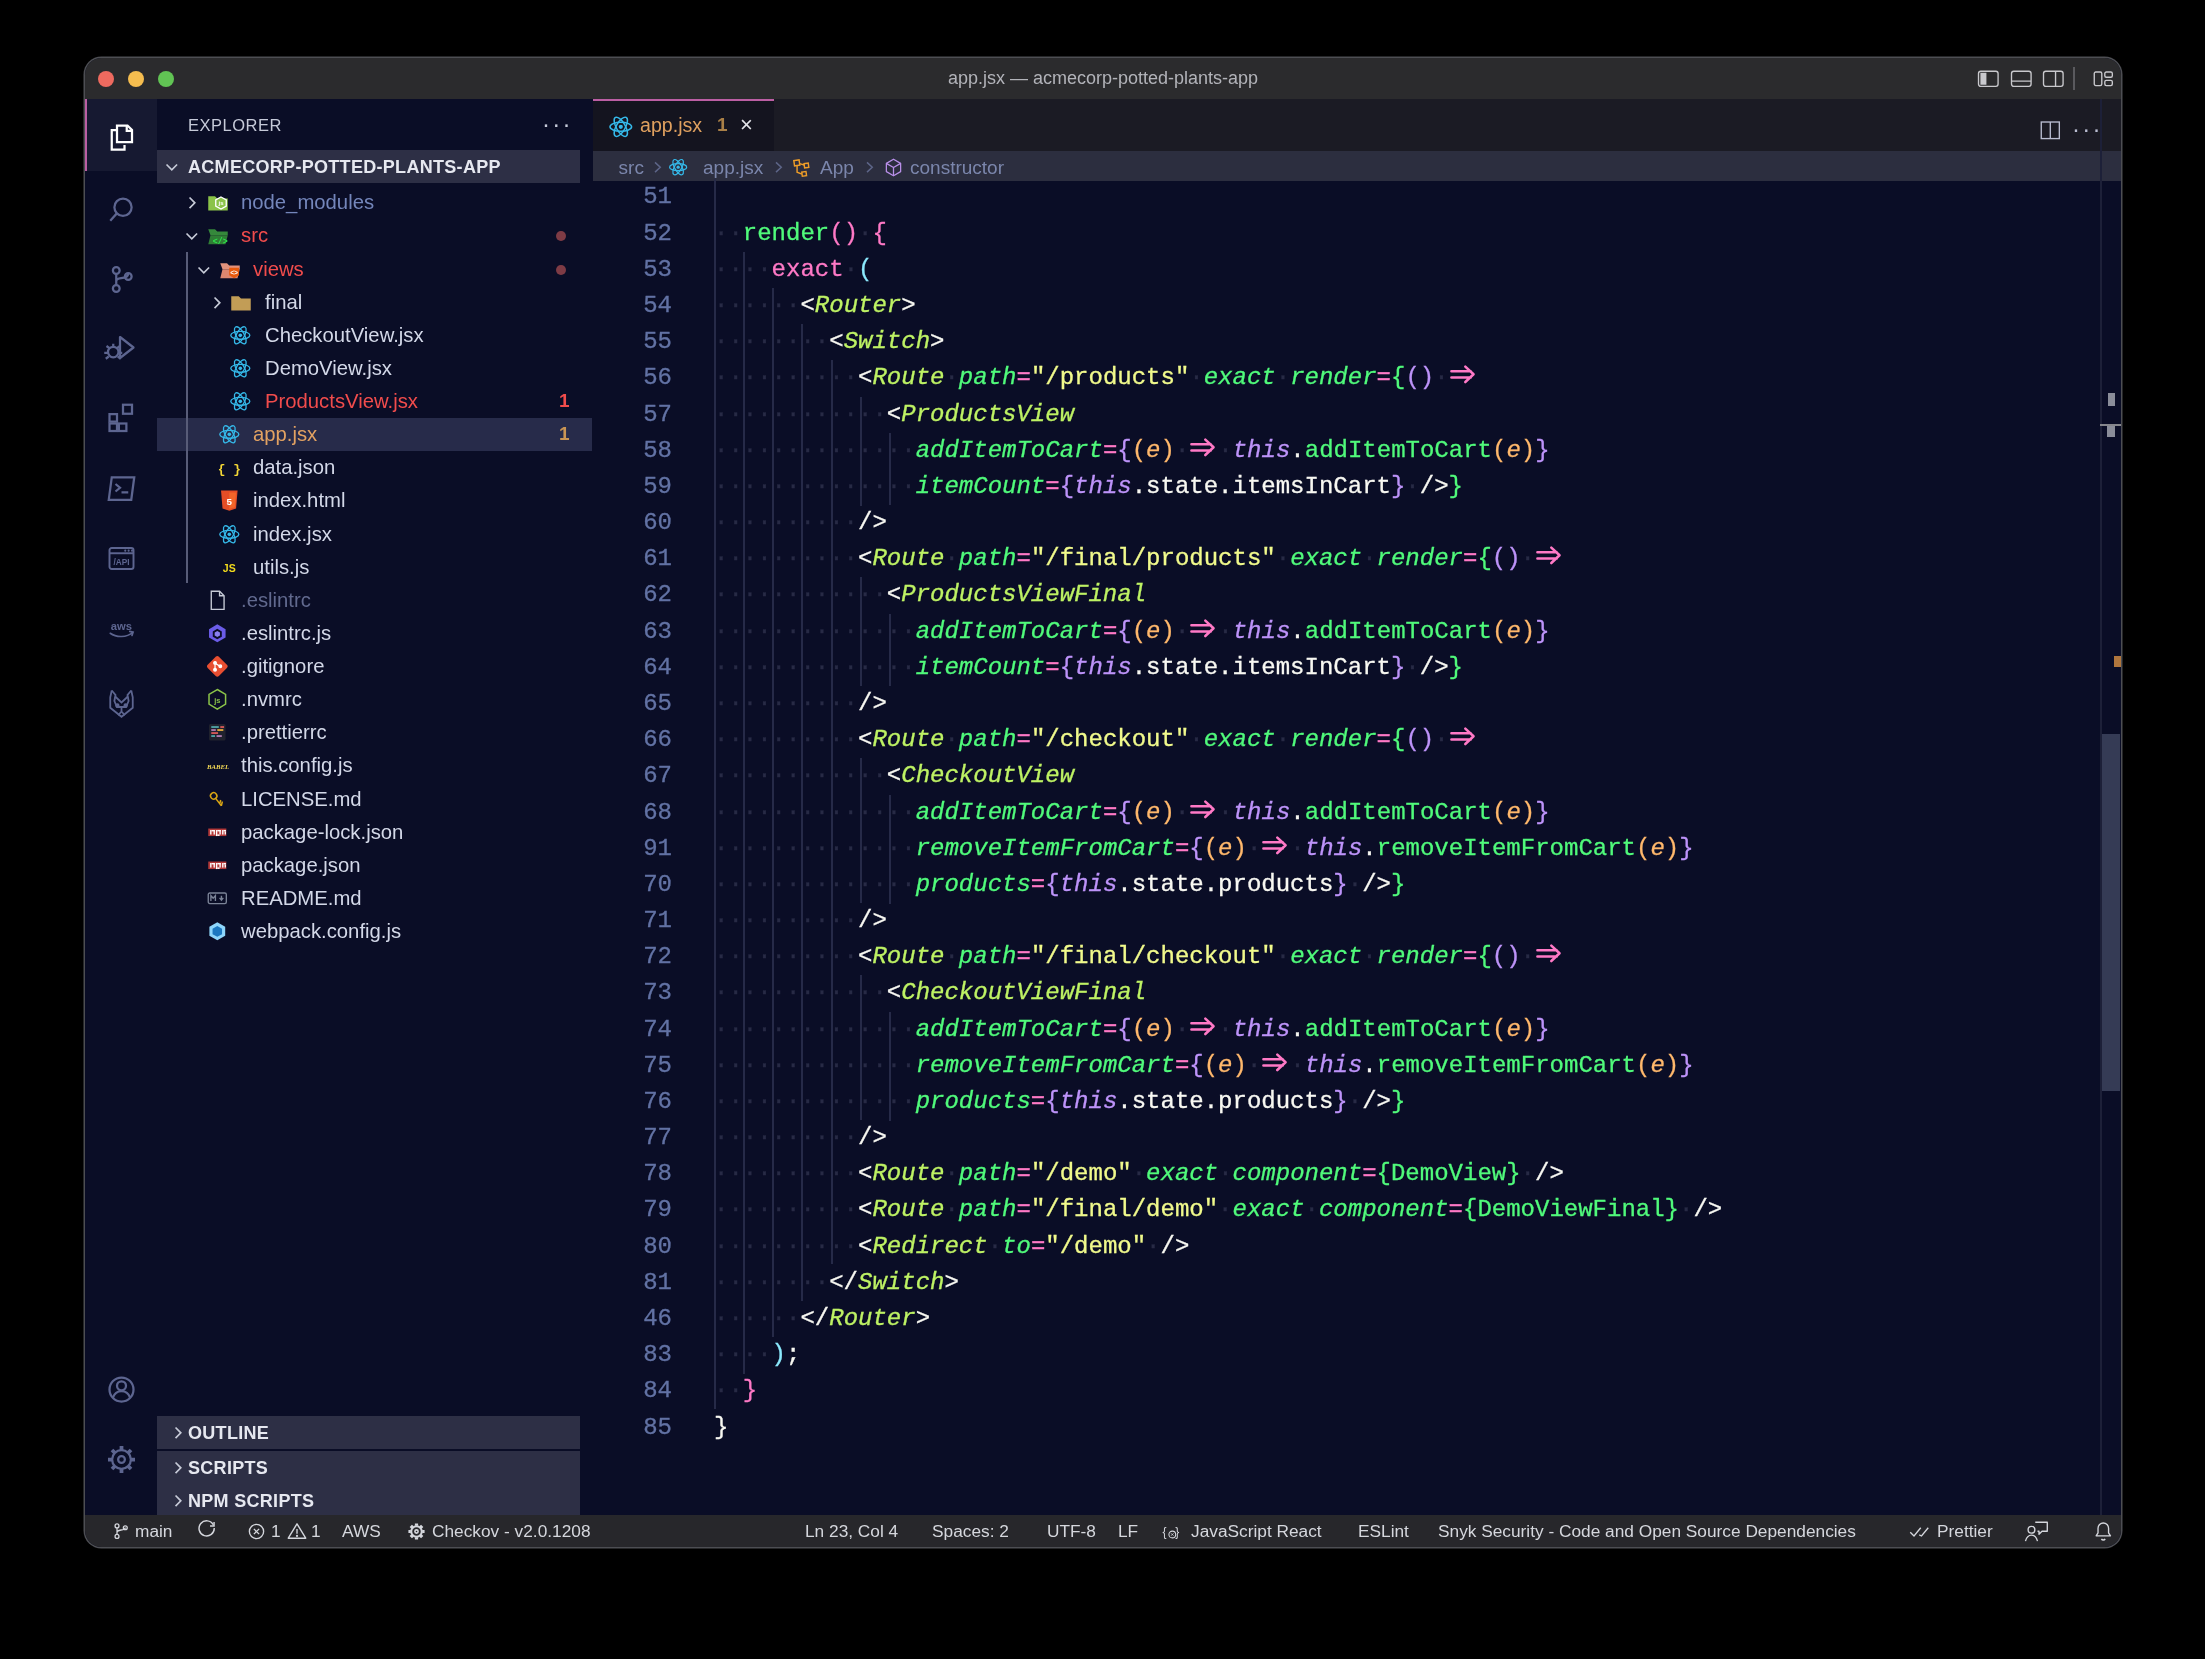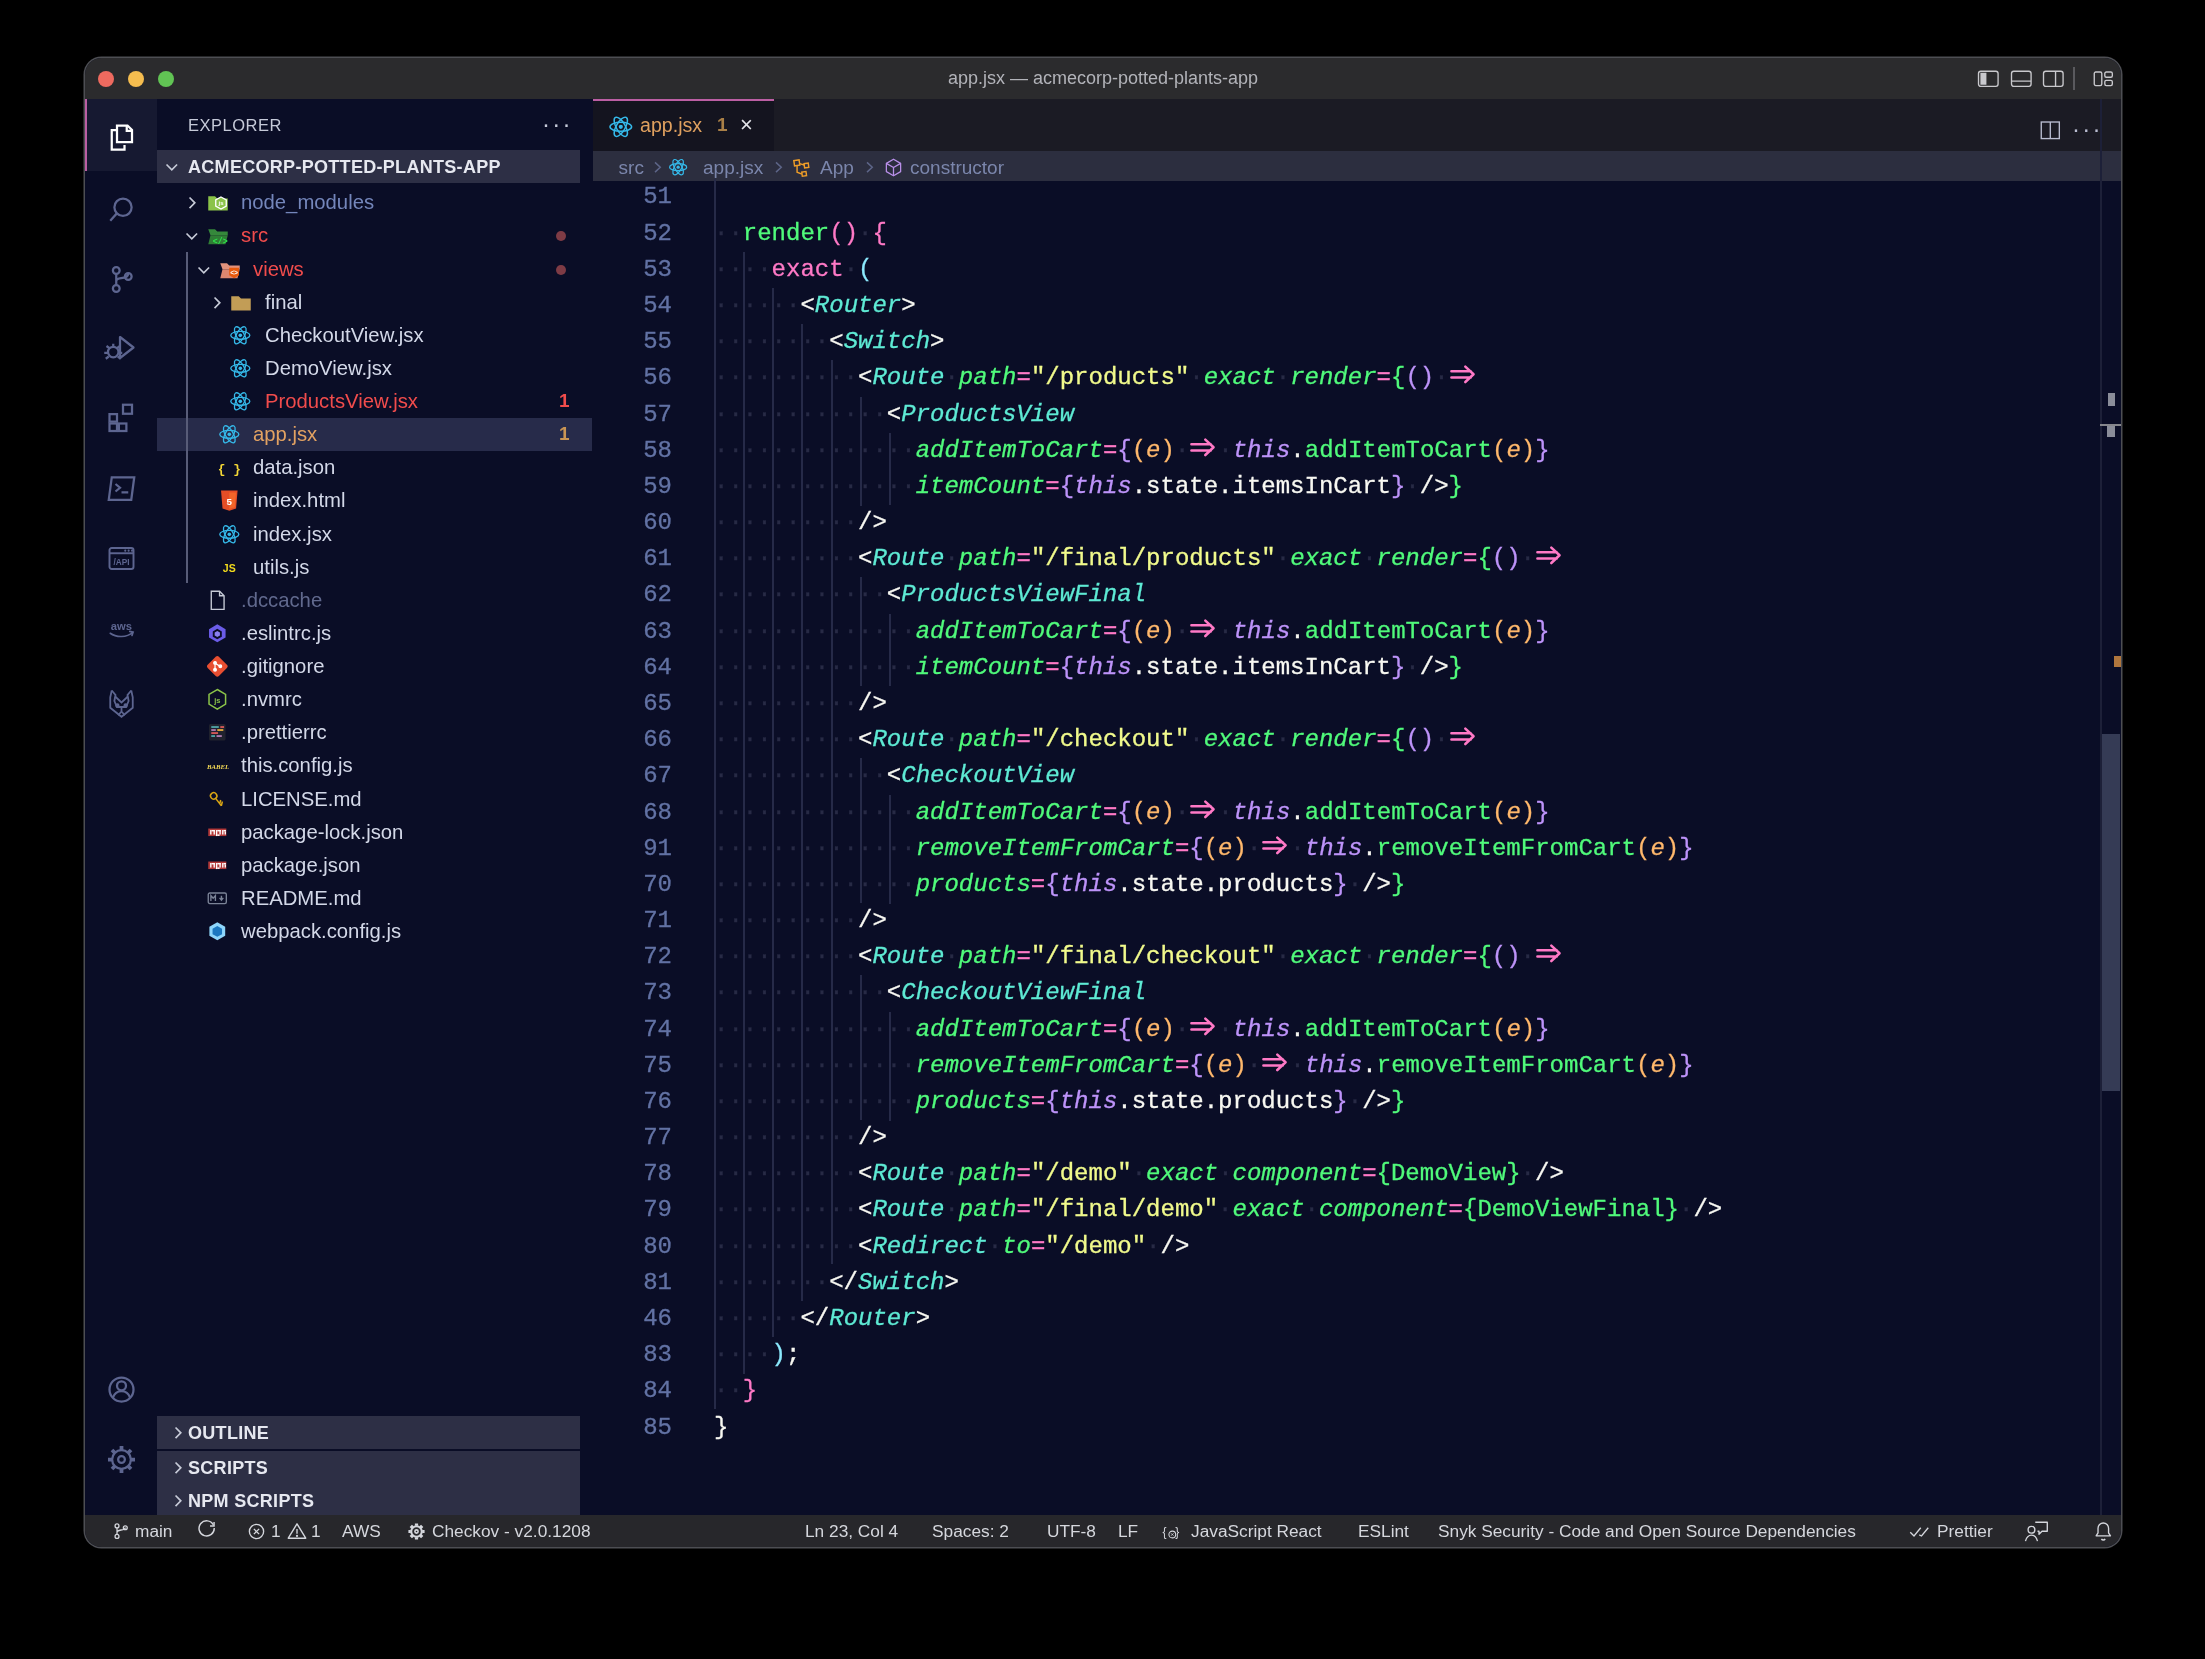--- a/index.html
+++ b/index.html
@@ -51,21 +51,21 @@
 .bct { position:absolute; top:6px; }
 
 #gutter { position:absolute; left:0; top:0; width:79px; }
 .gl { position:absolute; width:79px; text-align:right; -webkit-text-stroke:0.3px currentColor; font-family:"Liberation Mono",monospace;
   font-size:24px; line-height:36px; height:36px; color:#6272a4; }
 #codep { position:absolute; left:121px; top:0; }
 .cl { position:absolute; white-space:pre; -webkit-text-stroke:0.3px currentColor; font-family:"Liberation Mono",monospace;
   font-size:24px; line-height:36px; height:36px; }
 .w{color:#f8f8f2} .pk{color:#ff79c6} .gr{color:#50fa7b} .cy{color:#8be9fd}
 .pu{color:#bd93f9} .or{color:#ffb86c} .yl{color:#f1fa8c} .ws{color:#272a45}
-.gri{color:#50fa7b;font-style:italic} .cyi{color:#5eead4;font-style:italic}
+.gri{color:#50fa7b;font-style:italic} .cyi{color:#bef264;font-style:italic}
 .pui{color:#bd93f9;font-style:italic} .ori{color:#ffb86c;font-style:italic}
 .ar { display:inline-block; width:29px; height:22.6px; vertical-align:-1.5px; }
 .ig { position:absolute; width:1.5px; background:#262a48; }
 
 #sbline { position:absolute; left:1507px; top:0; width:1.5px; height:1416px; background:#1d2038; }
 #slider { position:absolute; left:1509px; top:635px; width:18px; height:357px; background:#353b55; }
 .rmark { position:absolute; }
 
 #status { position:absolute; left:0; top:1457px; width:2036px; height:32px; background:#27272b; }
 .si { position:absolute; top:0; height:32px; display:flex; align-items:center; }
@@ -318,21 +318,21 @@
         <span class="tic" style="left:61px"><svg width="22.6" height="22.6" viewBox="0 0 30 30">
             <text x="15" y="21" font-family="Liberation Sans" font-size="14" font-weight="bold" fill="#f0d91d" text-anchor="middle">JS</text>
           </svg></span>
         <span class="tlb " style="left:96px">utils.js</span>
       </div>
       <div class="trow" style="top:485px">
         <span class="tic" style="left:49px"><svg width="22.6" height="22.6" viewBox="0 0 30 30">
             <path d="M7 3h11l6 6v18H7z" fill="none" stroke="#c6cad6" stroke-width="1.8"></path>
             <path d="M18 3v6h6" fill="none" stroke="#c6cad6" stroke-width="1.8"></path>
           </svg></span>
-        <span class="tlb dim2" style="left:84px">.dccache</span>
+        <span class="tlb dim2" style="left:84px">.eslintrc</span>
       </div>
       <div class="trow" style="top:518px">
         <span class="tic" style="left:49px"><svg width="22.6" height="22.6" viewBox="0 0 30 30">
             <path d="M15 3l11 6.5v11L15 27 4 20.5v-11z" fill="#6b5ce7"></path>
             <path d="M15 9l6 3.5v7L15 23l-6-3.5v-7z" fill="#0a0d26"></path>
             <path d="M15 12l3.5 2v4L15 20l-3.5-2v-4z" fill="#8a7ff0"></path>
           </svg></span>
         <span class="tlb " style="left:84px">.eslintrc.js</span>
       </div>
       <div class="trow" style="top:551px">

